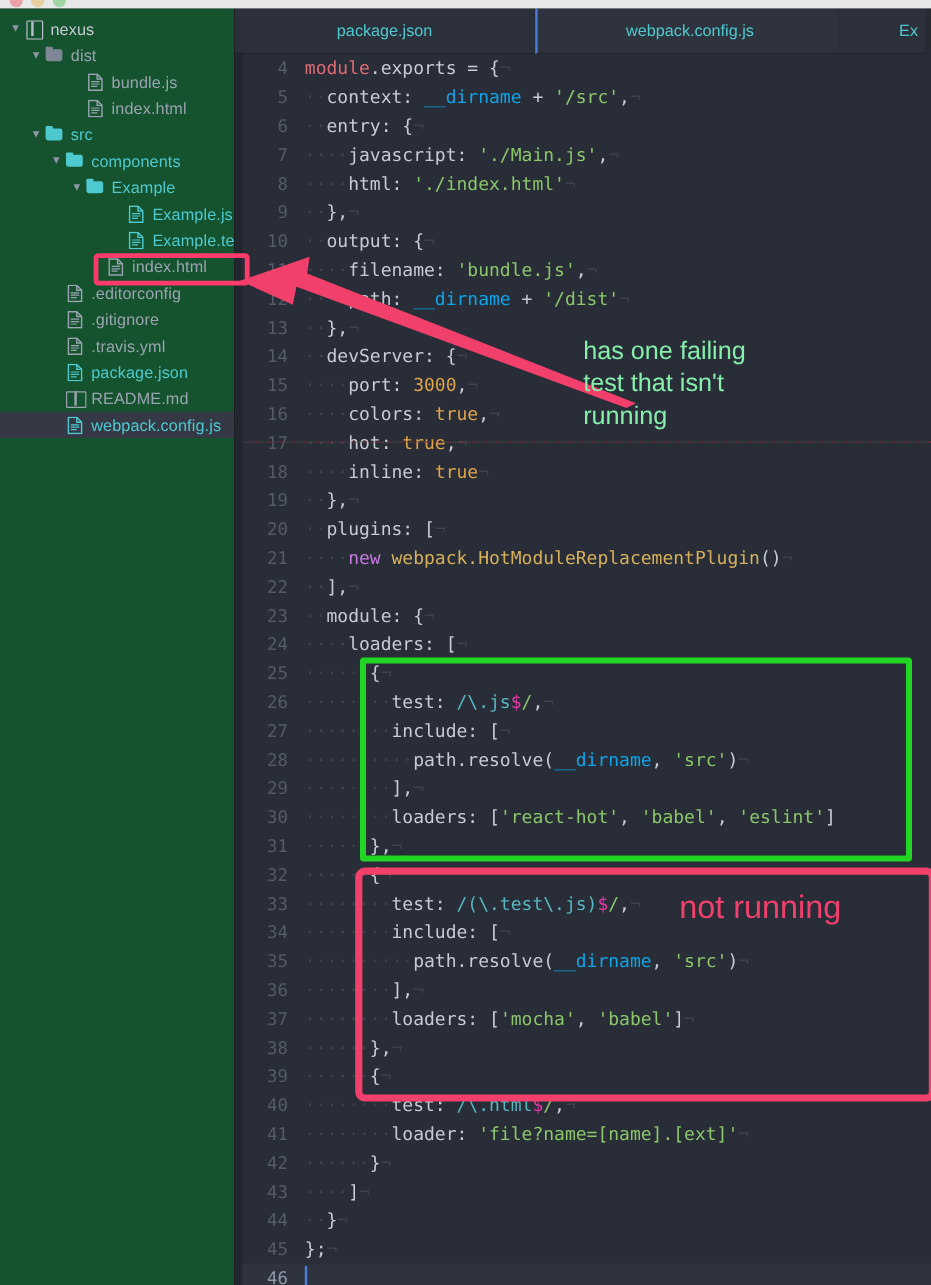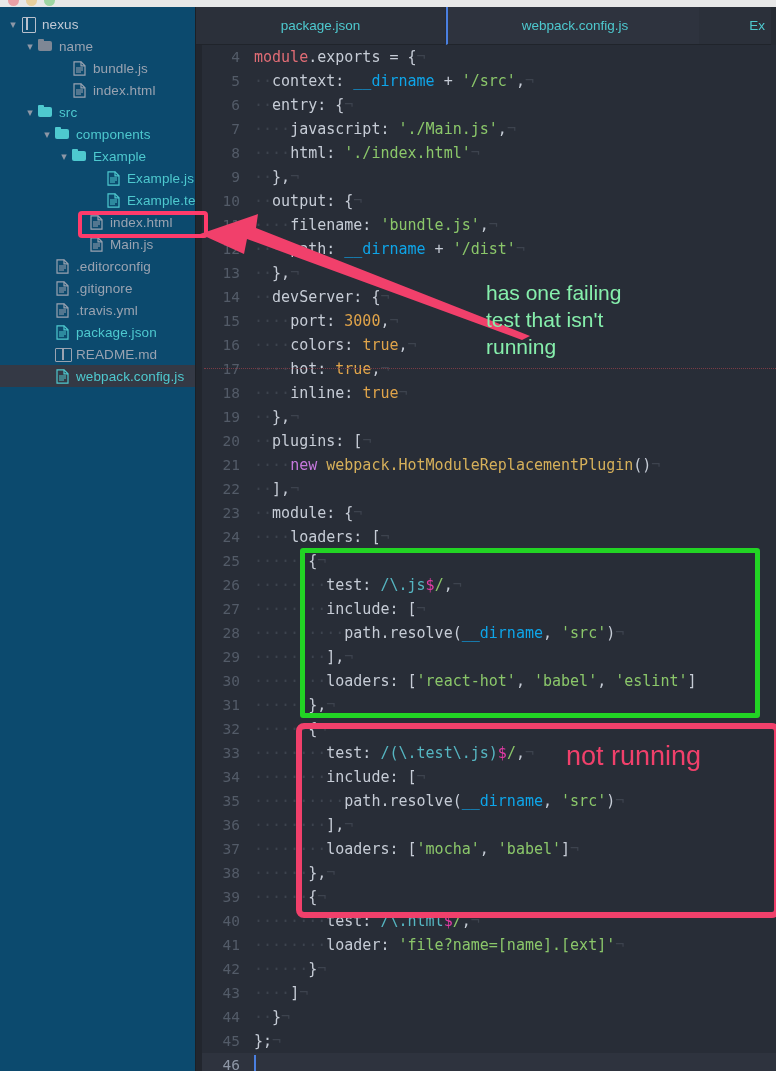--- a/index.html
+++ b/index.html
@@ -17,21 +17,21 @@
     background: #e8e8e8; z-index: 60;
   }
   .tl { position: absolute; top: -5px; width: 11px; height: 11px; border-radius: 50%; }
   .tl.red { left: 8px;  background: #e9a0a6; }
   .tl.yel { left: 26px; background: #e8cf9d; }
   .tl.grn { left: 44px; background: #9fd6a3; }
 
   
   .sidebar {
     position: absolute; top: 7px; left: 0; width: 196px; height: 1064px;
-    background: #0c4a6e;
+    background: #14532d;
     border-right: 1px solid #1c2026;
     padding-top: 6px;
     overflow: hidden;
   }
   .row {
     position: relative;
     display: flex; align-items: center;
     height: 22px; font-size: 13.5px; color: #b9c0cc;
     white-space: nowrap;
   }
@@ -198,21 +198,21 @@
       <div class="row">
         <span style="display: inline-block; flex: 0 0 6px;"></span>
         <span class="tw open"></span>
         <span class="ico book"></span>
         <span class="lbl" style="color: rgb(195, 202, 214);">nexus</span>
       </div>
       <div class="row">
         <span style="display: inline-block; flex: 0 0 23px;"></span>
         <span class="tw open"></span>
         <span class="ico folder"></span>
-        <span class="lbl" style="color: rgb(154, 163, 177);">name</span>
+        <span class="lbl" style="color: rgb(154, 163, 177);">dist</span>
       </div>
       <div class="row">
         <span style="display: inline-block; flex: 0 0 57px;"></span>
         <span class="tw"></span>
         <span class="ico file">
           <svg width="15" height="15" viewBox="0 0 15 15">
             <path d="M2 0.8 h7 l4 4 v9.4 h-11 z" fill="none" stroke="#9aa3b1" stroke-width="1.2"></path>
             <path d="M9 0.8 v4 h4" fill="none" stroke="#9aa3b1" stroke-width="1.2"></path>
             <path d="M4 7 h7 M4 9 h7 M4 11 h5" stroke="#9aa3b1" stroke-width="1"></path>
           </svg>
@@ -277,32 +277,20 @@
         <span style="display: inline-block; flex: 0 0 74px;"></span>
         <span class="tw"></span>
         <span class="ico file">
           <svg width="15" height="15" viewBox="0 0 15 15">
             <path d="M2 0.8 h7 l4 4 v9.4 h-11 z" fill="none" stroke="#9aa3b1" stroke-width="1.2"></path>
             <path d="M9 0.8 v4 h4" fill="none" stroke="#9aa3b1" stroke-width="1.2"></path>
             <path d="M4 7 h7 M4 9 h7 M4 11 h5" stroke="#9aa3b1" stroke-width="1"></path>
           </svg>
         </span>
         <span class="lbl" style="color: rgb(154, 163, 177);">index.html</span>
-      </div>
-      <div class="row">
-        <span style="display: inline-block; flex: 0 0 74px;"></span>
-        <span class="tw"></span>
-        <span class="ico file">
-          <svg width="15" height="15" viewBox="0 0 15 15">
-            <path d="M2 0.8 h7 l4 4 v9.4 h-11 z" fill="none" stroke="#9aa3b1" stroke-width="1.2"></path>
-            <path d="M9 0.8 v4 h4" fill="none" stroke="#9aa3b1" stroke-width="1.2"></path>
-            <path d="M4 7 h7 M4 9 h7 M4 11 h5" stroke="#9aa3b1" stroke-width="1"></path>
-          </svg>
-        </span>
-        <span class="lbl" style="color: rgb(154, 163, 177);">Main.js</span>
       </div>
       <div class="row">
         <span style="display: inline-block; flex: 0 0 40px;"></span>
         <span class="tw"></span>
         <span class="ico file">
           <svg width="15" height="15" viewBox="0 0 15 15">
             <path d="M2 0.8 h7 l4 4 v9.4 h-11 z" fill="none" stroke="#9aa3b1" stroke-width="1.2"></path>
             <path d="M9 0.8 v4 h4" fill="none" stroke="#9aa3b1" stroke-width="1.2"></path>
             <path d="M4 7 h7 M4 9 h7 M4 11 h5" stroke="#9aa3b1" stroke-width="1"></path>
           </svg>

